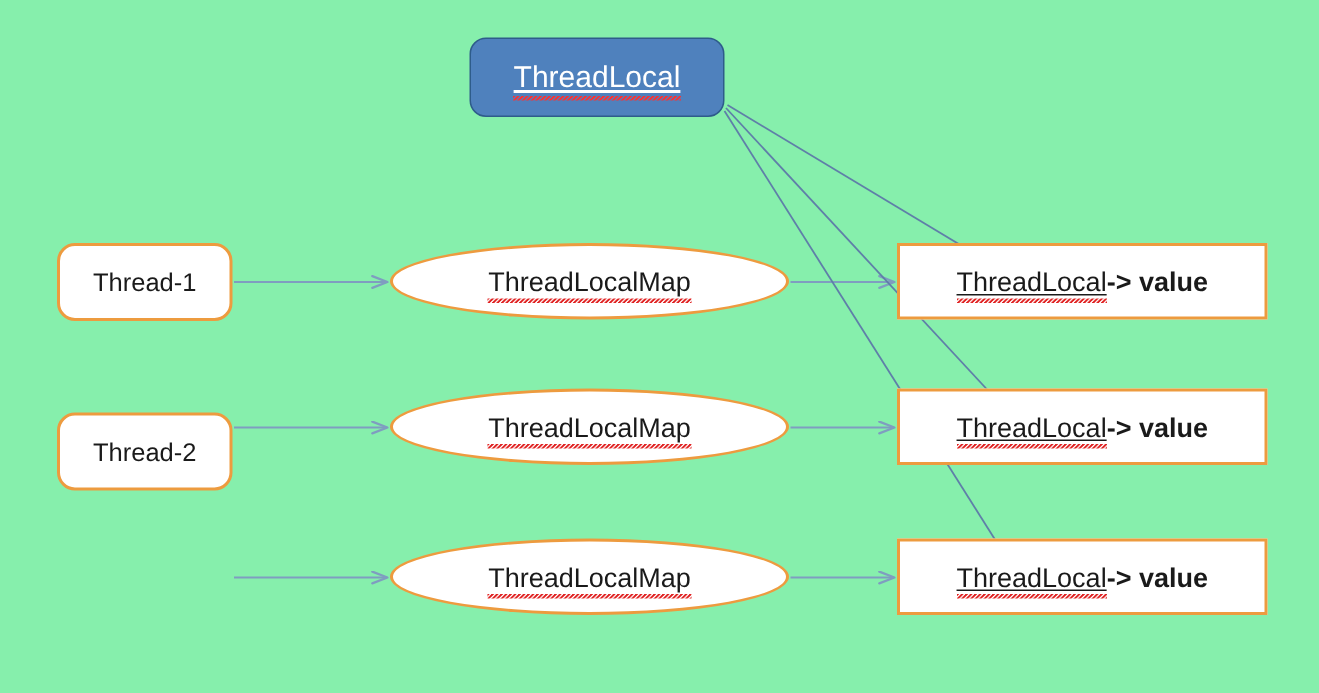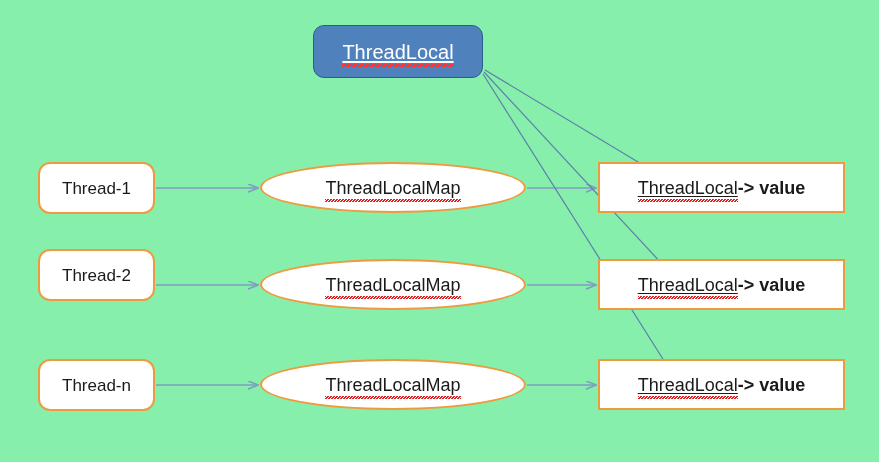--- a/index.html
+++ b/index.html
@@ -195,36 +195,33 @@
   <div class="node-map" style="left:260px; top:162px;">
     <span class="txt squiggle">ThreadLocalMap</span>
   </div>
   <div class="node-entry" style="top:162px;">
     <span class="txt">
       <span class="key squiggle">ThreadLocal</span>
         <span class="rest"> -&gt; value</span>
     </span>
   </div>
 
-  <div class="node-thread" style="left:38px; top:249px;">
+  <div class="node-thread" style="left:38px; top:275px;">
     <span class="txt">Thread-2</span>
   </div>
   <div class="node-map" style="left:260px; top:259px;">
     <span class="txt squiggle">ThreadLocalMap</span>
   </div>
   <div class="node-entry" style="top:259px;">
     <span class="txt">
       <span class="key squiggle">ThreadLocal</span>
         <span class="rest"> -&gt; value</span>
     </span>
   </div>
 
-  <div class="node-thread" style="left:38px; top:359px;">
-    <span class="txt">Thread-n</span>
-  </div>
   <div class="node-map" style="left:260px; top:359px;">
     <span class="txt squiggle">ThreadLocalMap</span>
   </div>
   <div class="node-entry" style="top:359px;">
     <span class="txt">
       <span class="key squiggle">ThreadLocal</span>
         <span class="rest"> -&gt; value</span>
     </span>
   </div>
 

